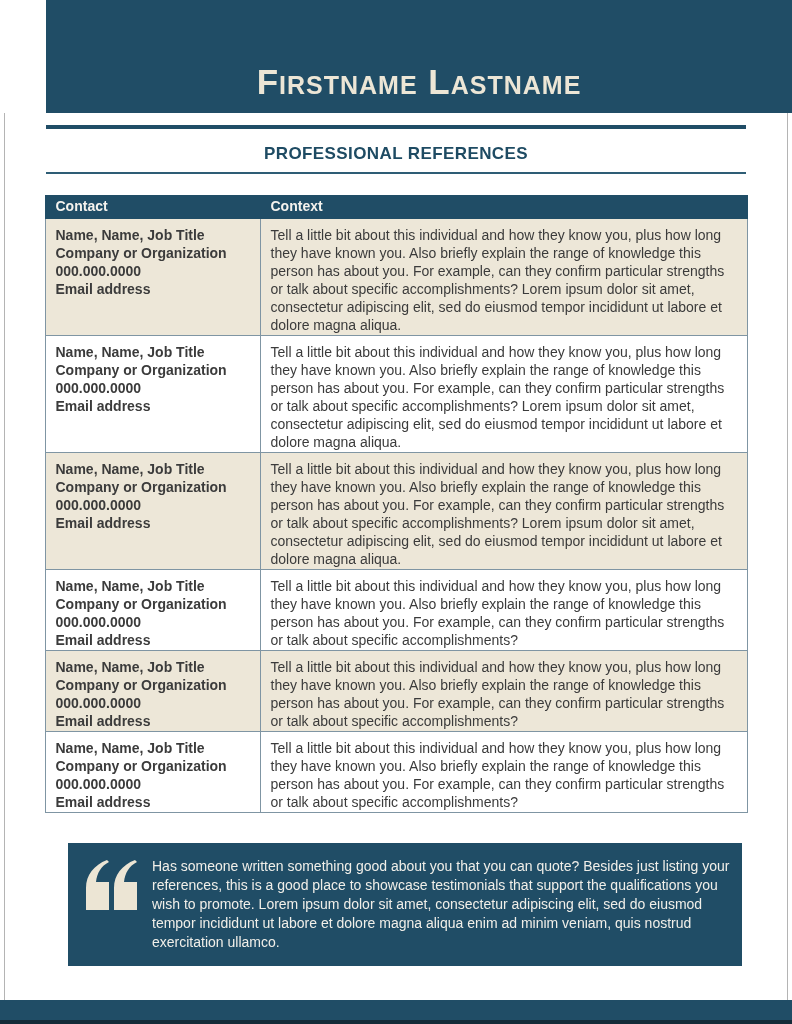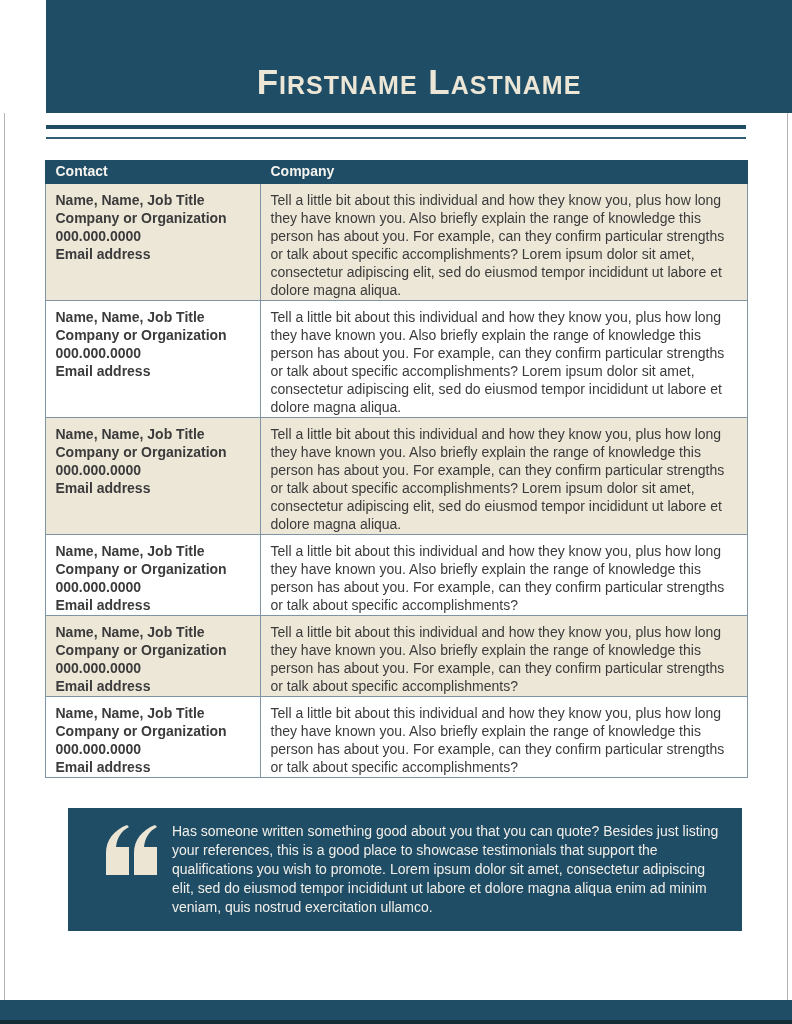--- a/index.html
+++ b/index.html
@@ -61,21 +61,21 @@
     font-size: 14px; line-height: 18px;
     padding: 7px 10px 1px; color: #3b3b3b; background: #ffffff;
   }
   table.refs tr.cream td { background: #ede7d8; }
   td.contact-cell { font-weight: bold; color: #2e2e2e; }
 
   
   .quote-box {
     margin: 30px 45px 0 63px; background: #204d66;
     display: flex; align-items: flex-start; gap: 10px;
-    padding: 14px 12px 14px 36px;
+    padding: 14px 12px 14px 16px;
   }
   .quote-icon-wrap { flex: none; width: 58px; margin-top: 3px; }
   .quote-icon-wrap svg { display: block; }
   .quote-text {
     font-size: 14px; line-height: 19px; color: #f1efe9;
   }
 
   
   .band-bottom {
     flex: none; height: 24px; background: #204d66;
@@ -87,31 +87,32 @@
 
 <header class="band-top">
   <div class="page-title">Firstname Lastname</div>
 </header>
 
 <div class="main">
 
 
   <div class="rule-thick"></div>
 
+  <h1 class="section-title">PROFESSIONAL REFERENCES</h1>
   <div class="rule-thin"></div>
 
   <table class="refs">
     <colgroup>
         <col style="width:215px">
         <col>
       </colgroup>
     <thead>
       <tr>
         <th>Contact</th>
-        <th>Company</th>
+        <th>Context</th>
       </tr>
     </thead>
     <tbody>
       <tr class="cream">
         <td class="contact-cell">
           <div>Name, Name, Job Title</div>
           <div>Company or Organization</div>
           <div>000.000.0000</div>
           <div>Email address</div>
         </td>

